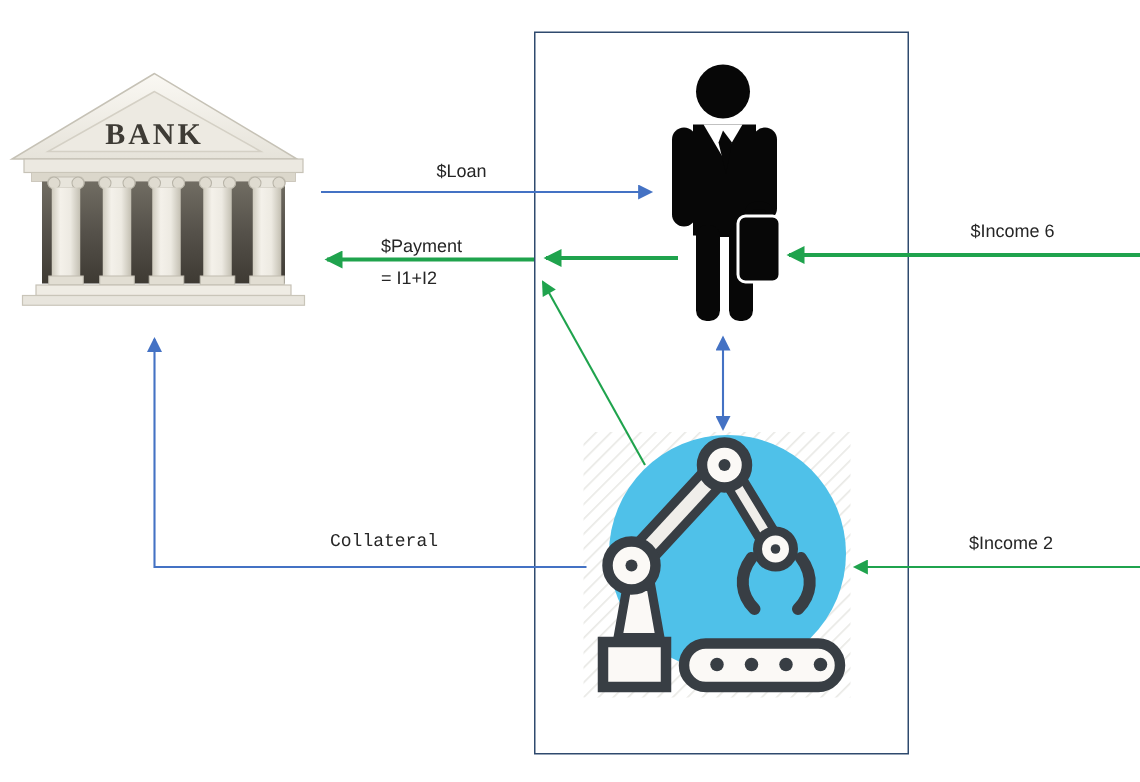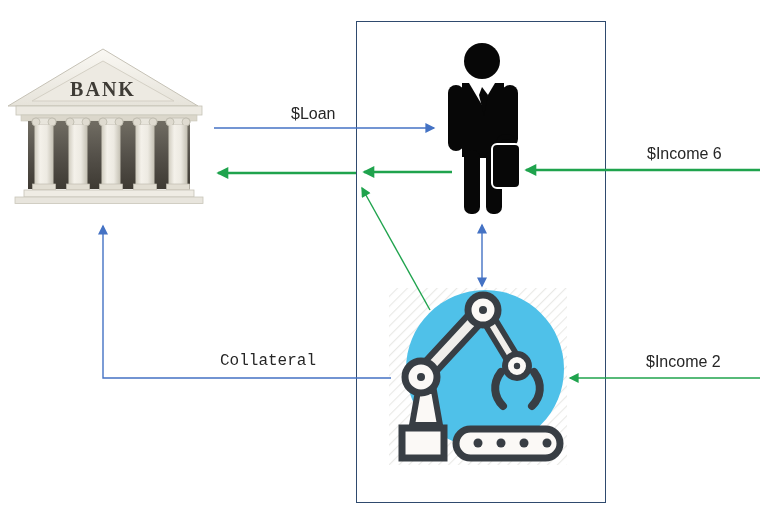--- a/index.html
+++ b/index.html
@@ -14,21 +14,21 @@
   .canvas{
     position:relative;width:760px;height:521px;background:#ffffff;overflow:hidden;border-radius:24px;
   }
   .boundary-box{
     position:absolute;left:356px;top:21px;width:248px;height:480px;
     border:1px solid var(--box-border);background:transparent;
   }
   .icon-wrap{position:absolute;}
   .overlay{position:absolute;left:0;top:0;pointer-events:none;}
   .lbl{
-    position:absolute;font-size:16px;line-height:20px;color:var(--text-color);
+    position:absolute;font-size:12px;line-height:20px;color:var(--text-color);
     white-space:nowrap;
   }
   .payment-lbl div{line-height:21px;}
 </style>
 </head>
 <body>
 
 <div class="canvas">
 
   <div class="boundary-box"></div>
@@ -201,20 +201,24 @@
 
     <line x1="760" y1="378" x2="570" y2="378" style="stroke:var(--green-arrow)" stroke-width="1.4" marker-end="url(#mGreen)"></line>
 
     <polyline points="391,378 103,378 103,226" fill="none" style="stroke:var(--blue-arrow)" stroke-width="1.4" marker-end="url(#mBlue)"></polyline>
 
     <line x1="482" y1="225" x2="482" y2="286" style="stroke:var(--blue-arrow)" stroke-width="1.4" marker-start="url(#mBlue)" marker-end="url(#mBlue)"></line>
   </svg>
 
   <div class="lbl" style="left:291px;top:104px;">$Loan</div>
 
+  <div class="lbl payment-lbl" style="left:254px;top:154px;">
+    <div>$Payment</div>
+    <div>= I1+I2</div>
+  </div>
 
   <div class="lbl" style="left:647px;top:144px;">$Income 6</div>
 
   <div class="lbl" style="left:646px;top:352px;">$Income 2</div>
 
   <div class="lbl" style="left:220px;top:351px;font-family:Liberation Mono, monospace;">Collateral</div>
 
 </div>
 
 </body></html>

